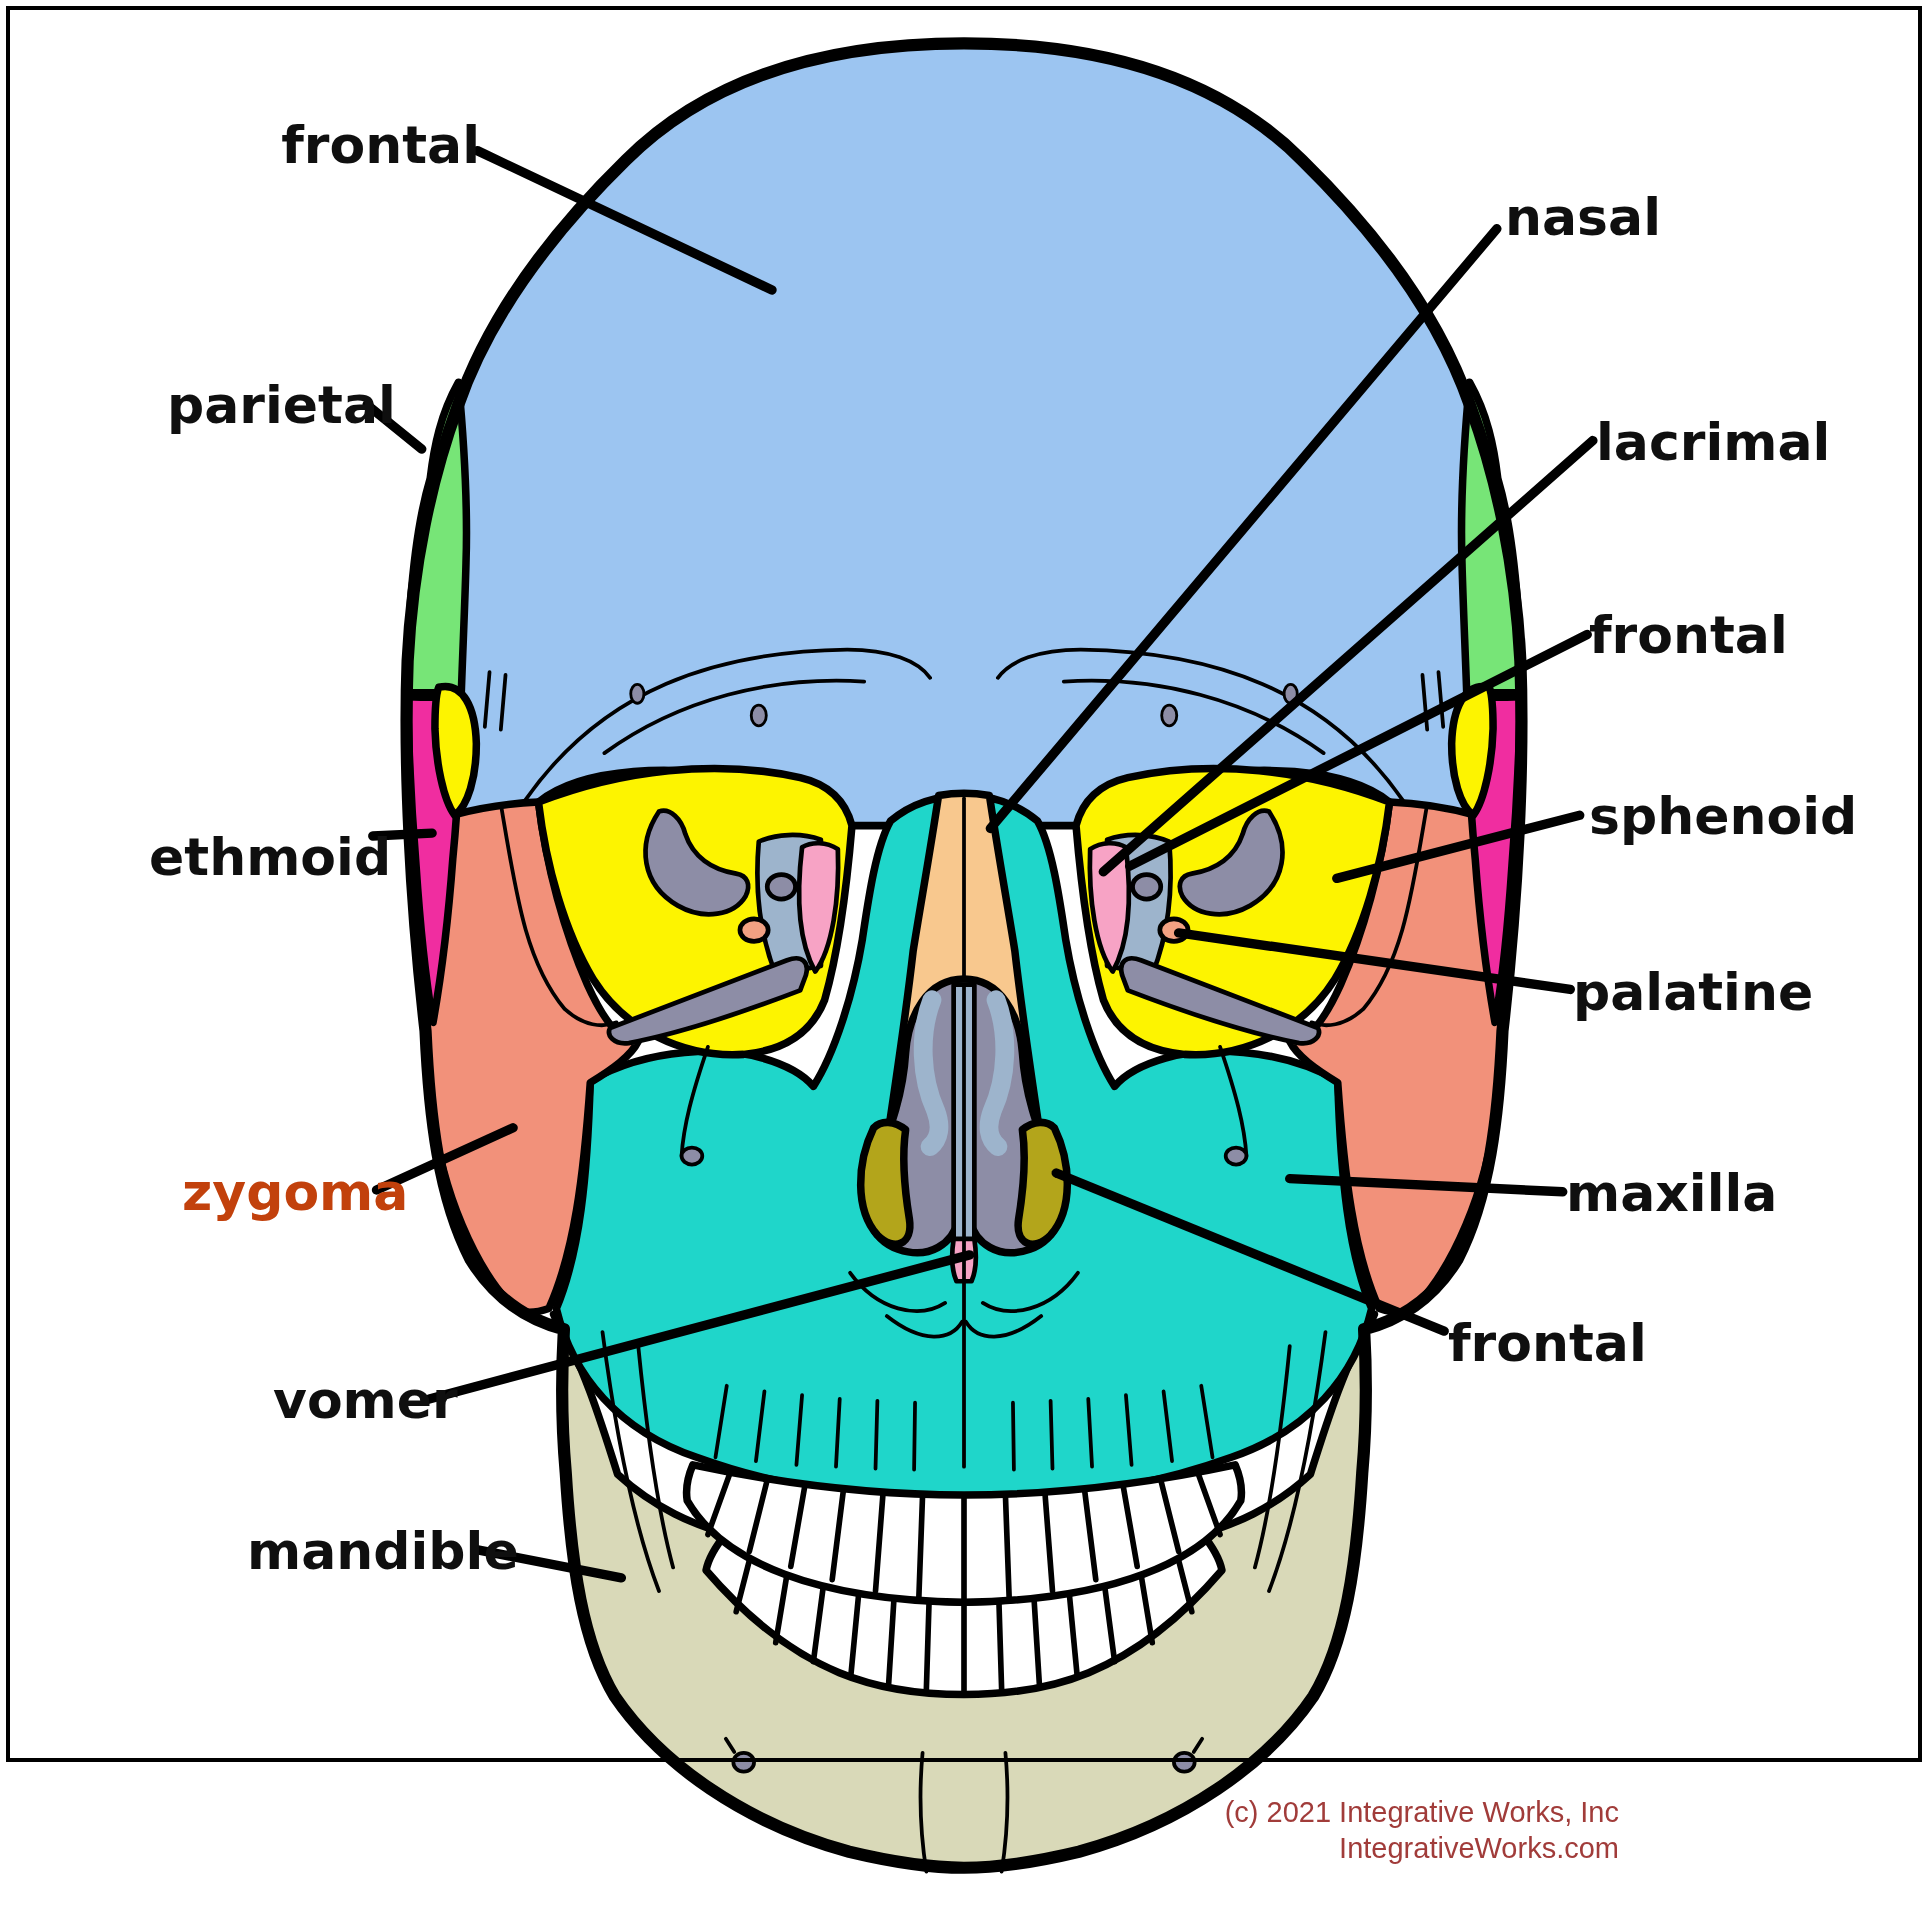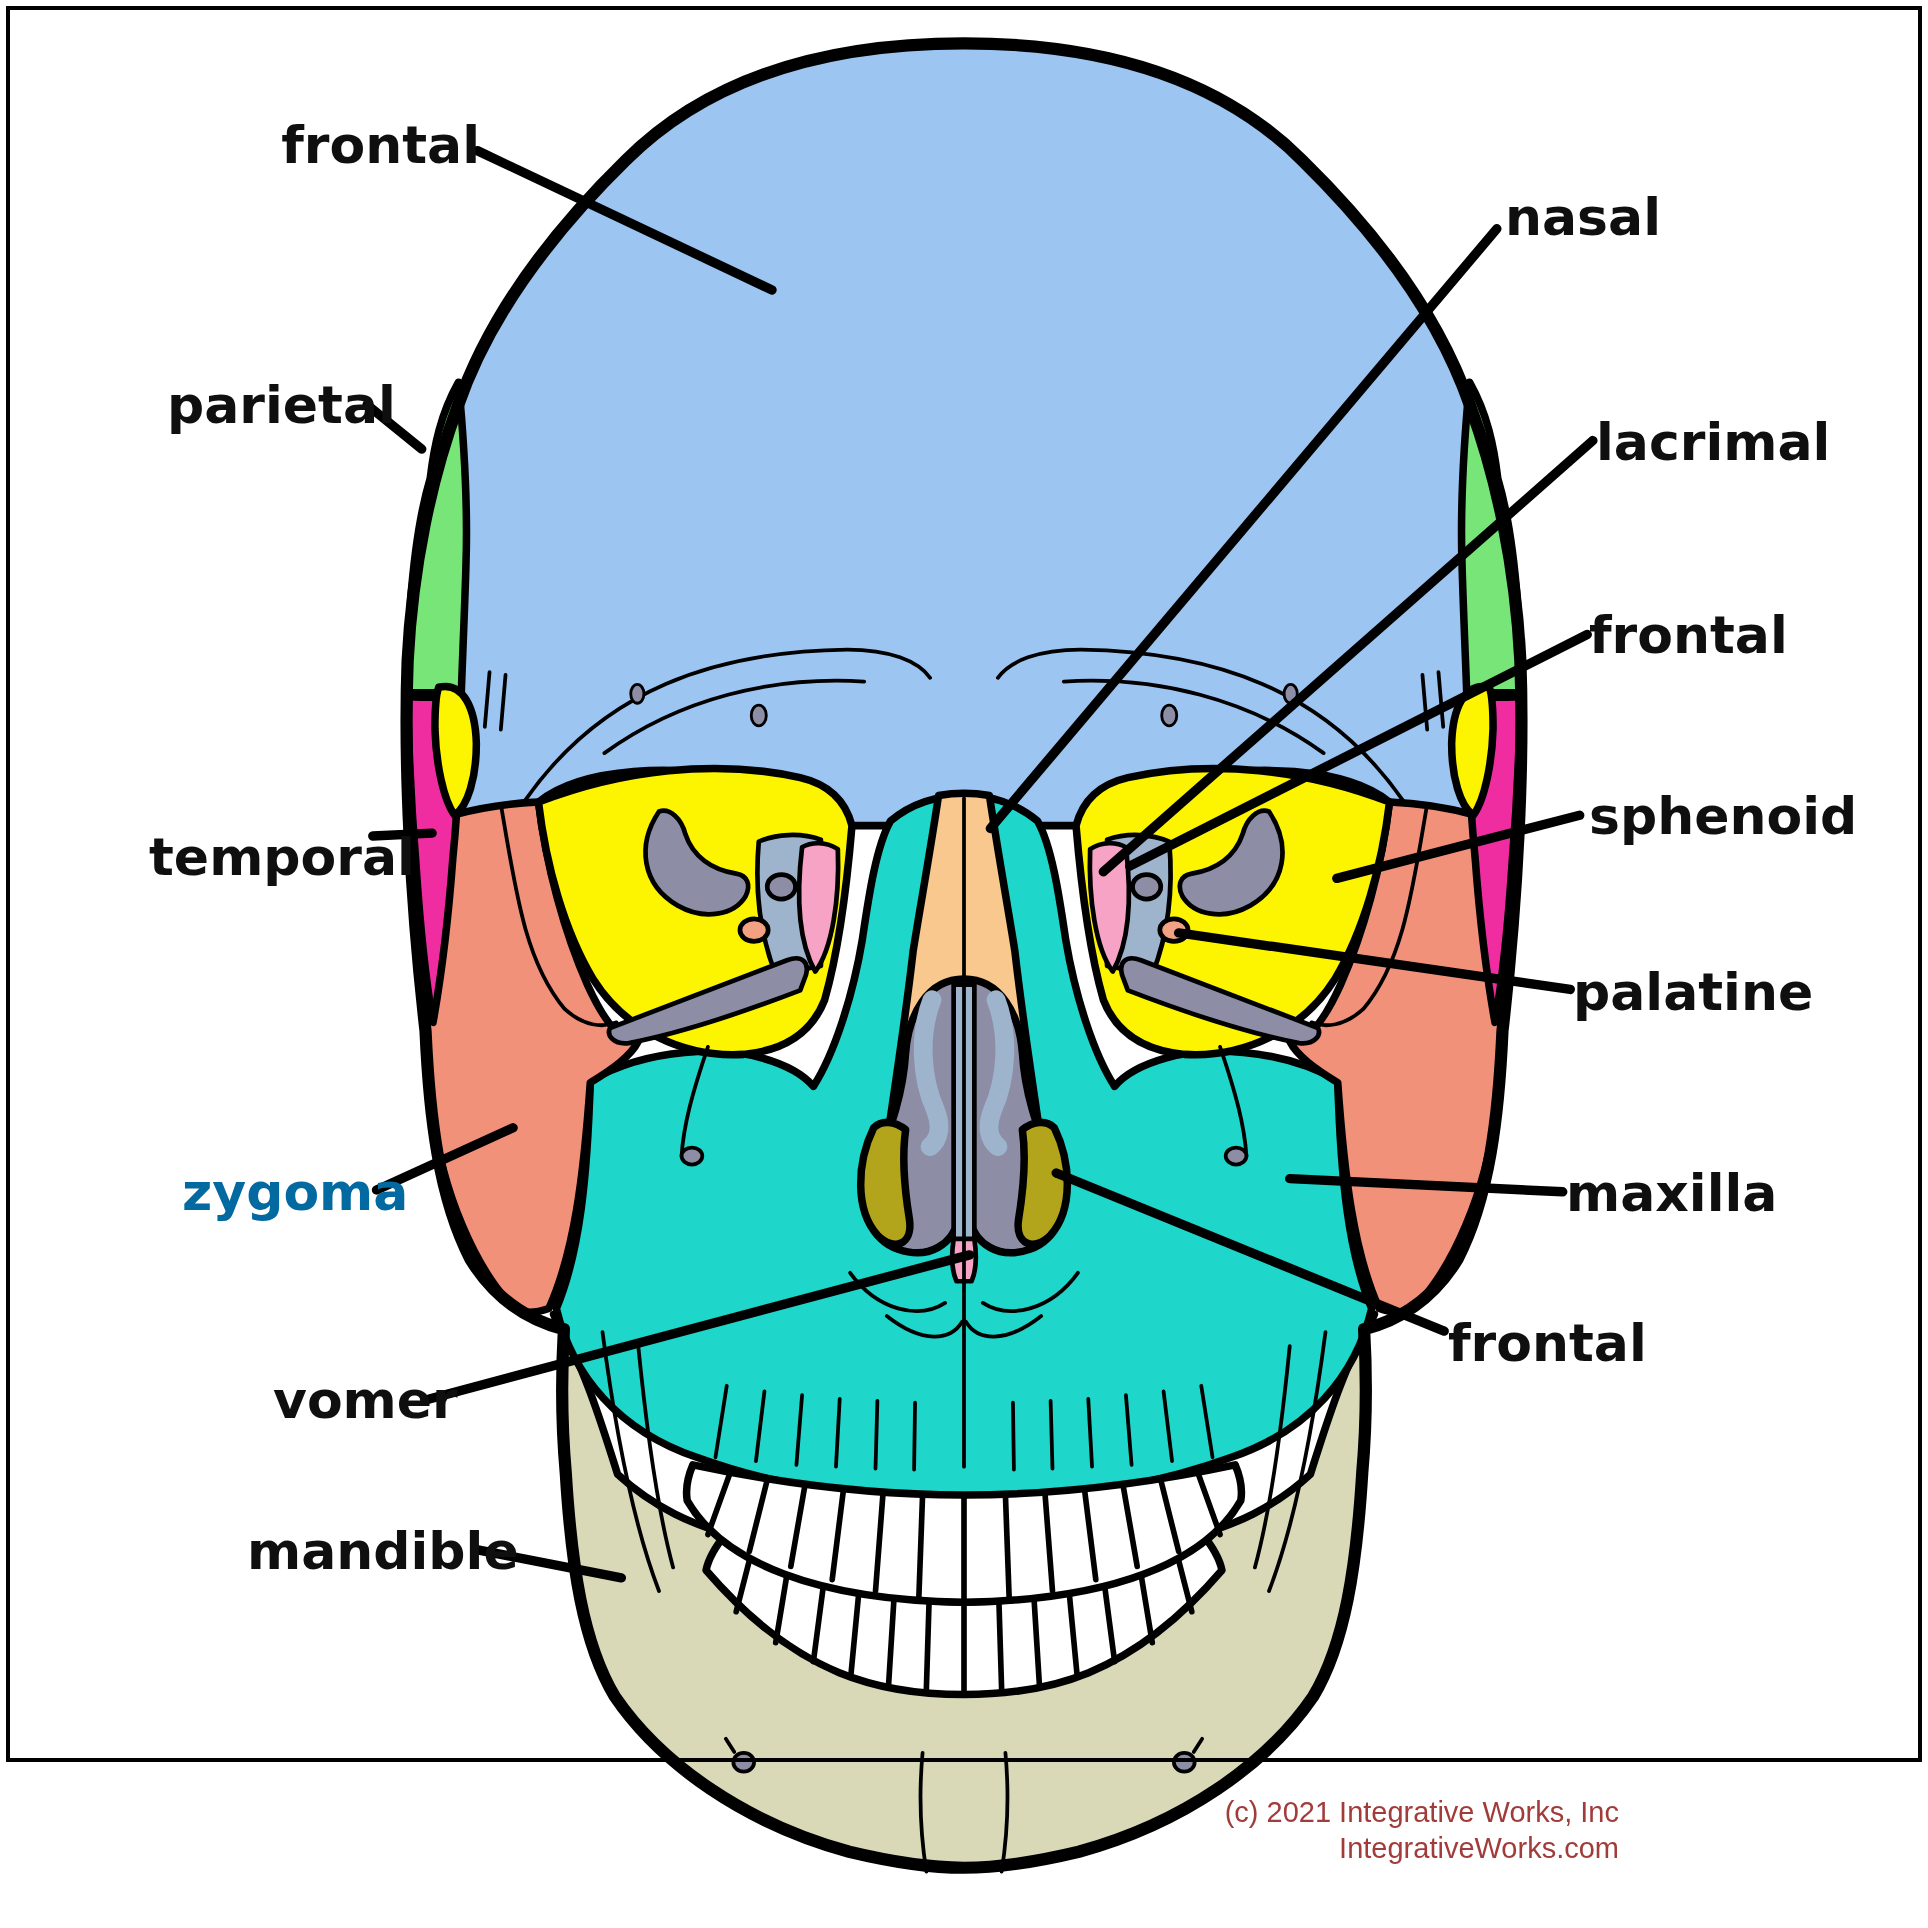--- a/index.html
+++ b/index.html
@@ -335,22 +335,22 @@
       <path class="leader" d="M 1686,674 L 1200,920"></path>
       <path class="leader" d="M 1678,866 L 1420,933"></path>
       <path class="leader" d="M 1668,1051 L 1252,991"></path>
       <path class="leader" d="M 1660,1266 L 1370,1252"></path>
       <path class="leader" d="M 1534,1414 L 1122,1246"></path>
     </g>
   </svg>
 
   <div class="bone-label label-right" style="right: 1448px; top: 114px; color: rgb(15, 15, 15);">frontal</div>
   <div class="bone-label" style="left: 167px; top: 374px; color: rgb(15, 15, 15);">parietal</div>
-  <div class="bone-label" style="left: 149px; top: 826px; color: rgb(15, 15, 15);">temporal</div>
-  <div class="bone-label" style="left: 182px; top: 1161px; color: #0369a1;">zygoma</div>
+  <div class="bone-label" style="left: 149px; top: 826px; color: rgb(15, 15, 15);">ethmoid</div>
+  <div class="bone-label" style="left: 182px; top: 1161px; color: #c2410c;">zygoma</div>
   <div class="bone-label" style="left: 273px; top: 1369px; color: rgb(15, 15, 15);">vomer</div>
   <div class="bone-label" style="left: 247px; top: 1520px; color: rgb(15, 15, 15);">mandible</div>
   <div class="bone-label" style="left: 1505px; top: 186px; color: rgb(15, 15, 15);">nasal</div>
   <div class="bone-label" style="left: 1596px; top: 411px; color: rgb(15, 15, 15);">lacrimal</div>
   <div class="bone-label" style="left: 1589px; top: 604px; color: rgb(15, 15, 15);">frontal</div>
   <div class="bone-label" style="left: 1589px; top: 785px; color: rgb(15, 15, 15);">sphenoid</div>
   <div class="bone-label" style="left: 1573px; top: 961px; color: rgb(15, 15, 15);">palatine</div>
   <div class="bone-label" style="left: 1566px; top: 1162px; color: rgb(15, 15, 15);">maxilla</div>
   <div class="bone-label two-line" style="left: 1448px; top: 1307px; color: rgb(15, 15, 15);">
     <div>frontal</div>

